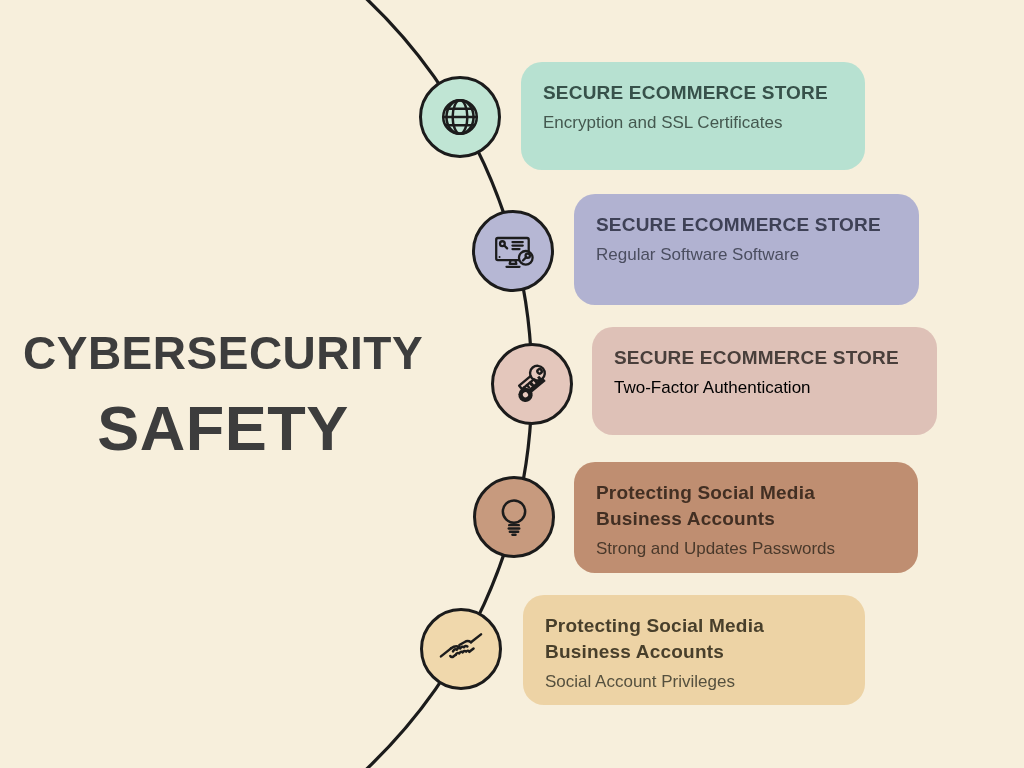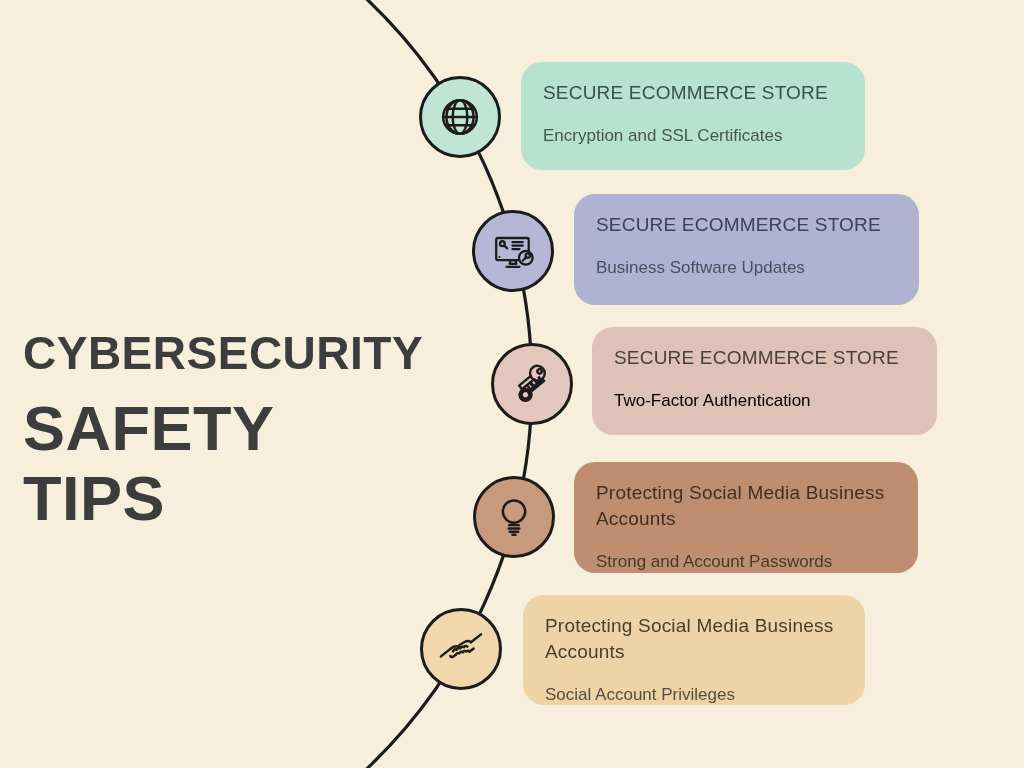--- a/index.html
+++ b/index.html
@@ -1,21 +1,21 @@
 <!DOCTYPE html>
 <html><head>
 <meta charset="utf-8">
 <style>
   html,body{margin:0;padding:0;background:#e8e8e8;}
   .canvas{
     position:relative;width:1024px;height:768px;overflow:hidden;
     font-family:"Liberation Sans",sans-serif;
   }
   .curve{position:absolute;left:0;top:0;}
-  .main-title{position:absolute;left:23px;top:328px;}
+  .main-title{position:absolute;left:23px;top:328px;text-align:center;}
   .main-title .t1{font-size:46px;font-weight:bold;letter-spacing:0.5px;line-height:50px;}
   .main-title .t2,.main-title .t3{font-size:63px;font-weight:bold;letter-spacing:0.5px;line-height:70px;}
   .main-title .t2{margin-top:15px;}
   .icon-circle{
     position:absolute;width:76px;height:76px;border-radius:50%;
     border:3px solid #1b1b1b;display:flex;align-items:center;justify-content:center;
   }
   .icon-circle svg{display:block;}
   .c1{left:419px;top:76px;}
   .c2{left:472px;top:210px;}
@@ -23,37 +23,36 @@
   .c4{left:473px;top:476px;}
   .c5{left:420px;top:608px;}
   .card{
     position:absolute;border-radius:21px;padding:18px 22px;box-sizing:border-box;
   }
   .k1{left:521px;top:62px;width:344px;height:108px;}
   .k2{left:574px;top:194px;width:345px;height:111px;}
   .k3{left:592px;top:327px;width:345px;height:108px;}
   .k4{left:574px;top:462px;width:344px;height:111px;}
   .k5{left:523px;top:595px;width:342px;height:110px;}
-  .card-title{font-size:19px;font-weight:normal;letter-spacing:0.2px;line-height:26px;}
-  .card-subtitle{font-size:17px;line-height:23px;margin-top:18px;}
+  .card-title{font-size:19px;font-weight:bold;letter-spacing:0.2px;line-height:26px;}
+  .card-subtitle{font-size:17px;line-height:23px;margin-top:5px;}
   .ic{stroke:#1c1c1c;fill:none;stroke-linecap:round;stroke-linejoin:round;}
 </style>
 </head>
 <body>
 
 <div class="canvas" style="background-color: rgb(247, 239, 220);">
 
   <svg class="curve" width="1024" height="768" viewBox="0 0 1024 768">
     <path d="M 363.5 -4 A 531.2 531.2 0 0 1 363.5 772" fill="none" stroke-width="3.2" style="stroke: rgb(27, 27, 27);"></path>
   </svg>
 
   <div class="main-title" style="color: rgb(61, 61, 61);">
     <div class="t1">CYBERSECURITY</div>
     <div class="t2">SAFETY</div>
-    <div class="t3">TIPS</div>
   </div>
 
   <div class="icon-circle c1" style="background-color: rgb(192, 229, 212);">
     <svg width="52" height="52" viewBox="0 0 48 48">
       <g class="ic" stroke-width="2.3">
         <circle cx="24" cy="24" r="15.5"></circle>
         <ellipse cx="24" cy="24" rx="6.8" ry="15.5"></ellipse>
         <ellipse cx="24" cy="24" rx="12.5" ry="15.5"></ellipse>
         <path d="M8.5 24 h31"></path>
         <path d="M11 16.3 h26"></path>
@@ -131,31 +130,31 @@
     </svg>
   </div>
 
   <div class="card k1" style="background-color: rgb(183, 225, 209);">
     <div class="card-title" style="color: rgb(55, 81, 74);">SECURE ECOMMERCE STORE</div>
     <div class="card-subtitle" style="color: rgb(68, 88, 79);">Encryption and SSL Certificates</div>
   </div>
 
   <div class="card k2" style="background-color: rgb(177, 178, 209);">
     <div class="card-title" style="color: rgb(62, 65, 86);">SECURE ECOMMERCE STORE</div>
-    <div class="card-subtitle" style="color: rgb(75, 78, 96);">Business Software Updates</div>
+    <div class="card-subtitle" style="color: rgb(75, 78, 96);">Regular Software Software</div>
   </div>
 
   <div class="card k3" style="background-color: rgb(222, 193, 183);">
     <div class="card-title" style="color: rgb(73, 63, 59);">SECURE ECOMMERCE STORE</div>
     <div class="card-subtitle" style="color: #000000;">Two-Factor Authentication</div>
   </div>
 
   <div class="card k4" style="background-color: rgb(191, 142, 113);">
     <div class="card-title" style="color: rgb(66, 47, 35);">Protecting Social Media Business Accounts</div>
-    <div class="card-subtitle" style="color: rgb(74, 57, 43);">Strong and Account Passwords</div>
+    <div class="card-subtitle" style="color: rgb(74, 57, 43);">Strong and Updates Passwords</div>
   </div>
 
   <div class="card k5" style="background-color: rgb(237, 211, 165);">
     <div class="card-title" style="color: rgb(72, 63, 43);">Protecting Social Media Business Accounts</div>
     <div class="card-subtitle" style="color: rgb(85, 80, 62);">Social Account Privileges</div>
   </div>
 
 </div>
 
 </body></html>

